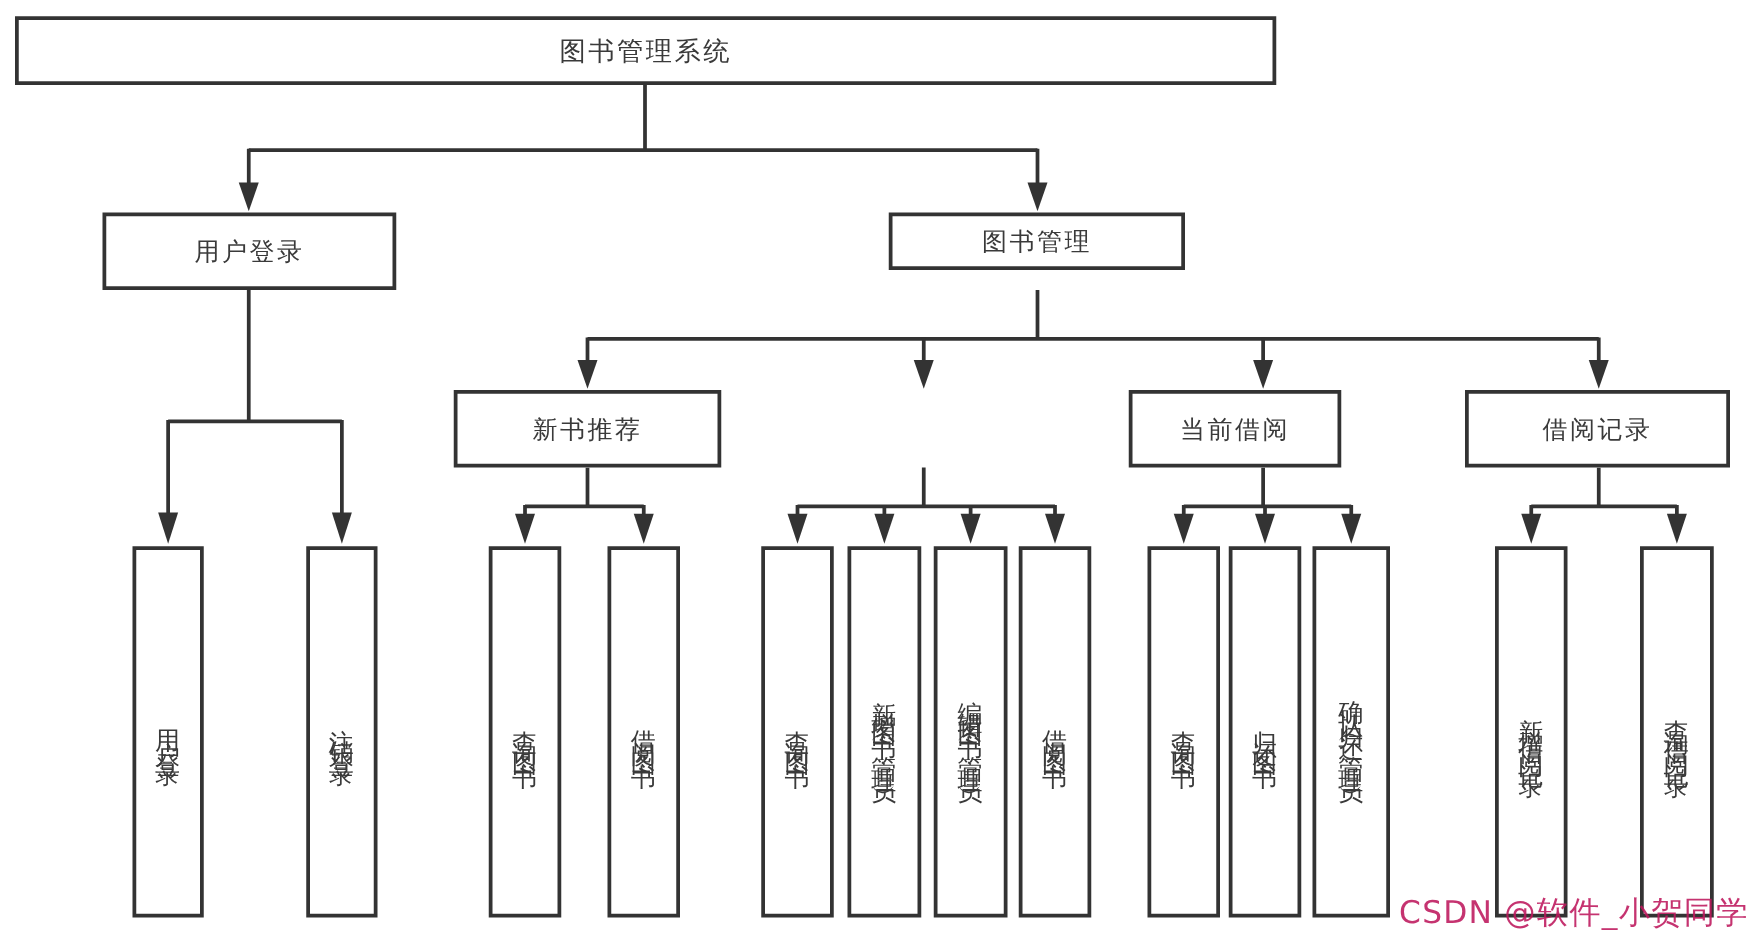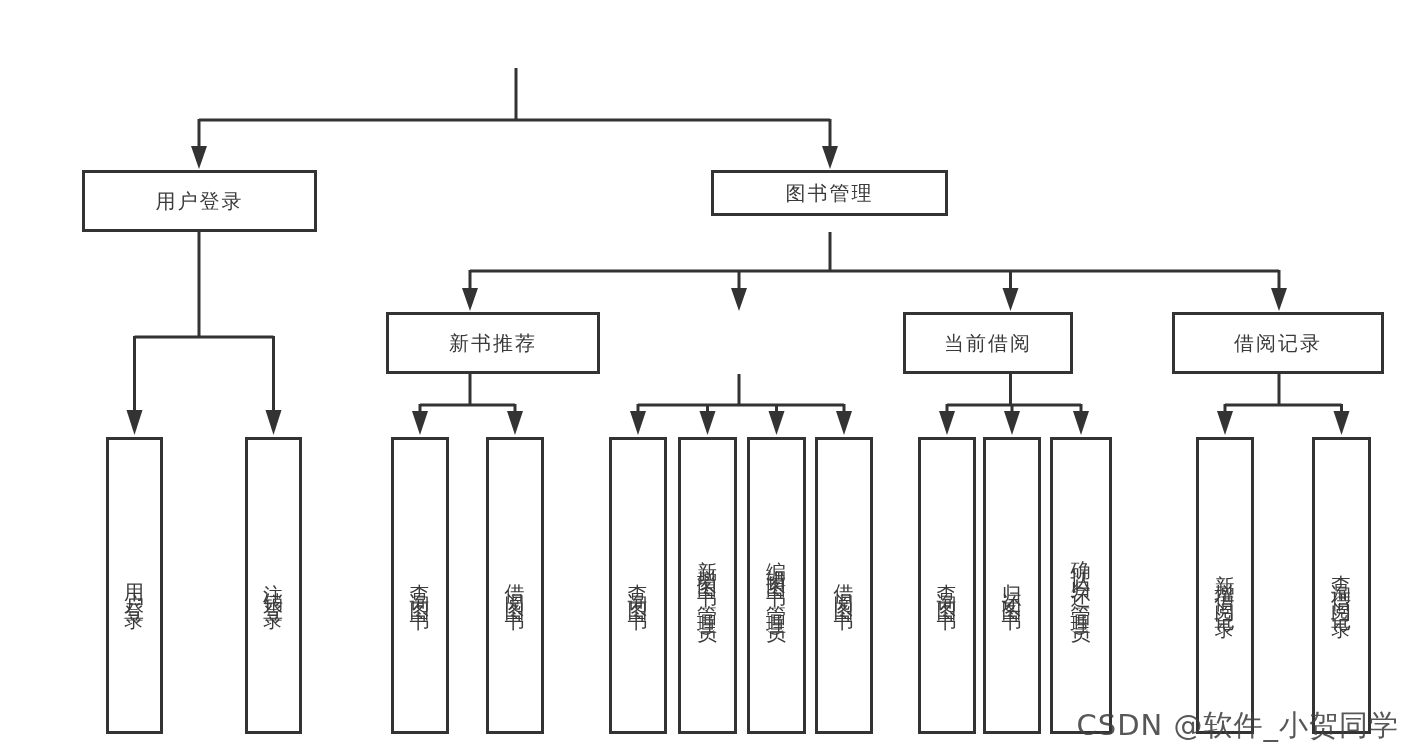--- a/index.html
+++ b/index.html
@@ -10,21 +10,21 @@
   #connectors{position:absolute;left:0;top:0;width:1405px;height:747px;z-index:1;}
   .node{
     position:absolute;box-sizing:border-box;border:3px solid #333333;background:#ffffff;
     display:flex;align-items:center;justify-content:center;color:#3a3a3a;z-index:2;
   }
   .hnode{font-size:20px;letter-spacing:2px;white-space:nowrap;}
   .root{left:12px;top:13px;width:1009px;height:55px;font-size:21px;}
   .l2a{left:82px;top:170px;width:235px;height:62px;}
   .l2b{left:711px;top:170px;width:237px;height:46px;}
   .l3{top:312px;height:62px;}
-  .l3a{left:363px;width:214px;margin-left:23px;}
+  .l3a{left:363px;width:214px;}
   .l3b{left:632px;width:214px;}
   .l3c{left:903px;width:170px;}
   .l3d{left:1172px;width:212px;}
   .leaf{
     top:437px;height:297px;font-size:20px;
     writing-mode:vertical-rl;text-orientation:mixed;letter-spacing:9px;
     line-height:1.0;
   }
   .f1{left:106px;width:57px;}
   .f2{left:245px;width:57px;}
@@ -34,21 +34,21 @@
   .f6{left:678px;width:59px;}
   .f7{left:747px;width:59px;}
   .f8{left:815px;width:58px;}
   .f9{left:918px;width:58px;}
   .f10{left:983px;width:58px;}
   .f11{left:1050px;width:62px;}
   .f12{left:1196px;width:58px;}
   .f13{left:1312px;width:59px;}
   #watermark{
     position:absolute;right:6px;bottom:1px;z-index:5;
-    font-size:29px;color:#404040;opacity:0.88;letter-spacing:1px;white-space:nowrap;
+    font-size:25px;color:#be185d;opacity:0.88;letter-spacing:1px;white-space:nowrap;
   }
   .stroke{stroke:#333333;stroke-width:3;fill:none;}
   .arrow{fill:#333333;stroke:none;}
 </style>
 </head>
 <body>
 
 <div id="stage">
 
   <div>
@@ -108,20 +108,21 @@
 
       <path class="stroke" d="M1279 374 V405"></path>
       <path class="stroke" d="M1225 405 H1341.5"></path>
       <path class="stroke" d="M1225 404 V412"></path>
       <polygon class="arrow" points="1217,411 1233,411 1225,435"></polygon>
       <path class="stroke" d="M1341.5 404 V412"></path>
       <polygon class="arrow" points="1333.5,411 1349.5,411 1341.5,435"></polygon>
     </svg>
   </div>
 
+  <div class="node hnode root">图书管理系统</div>
 
   <div class="node hnode l2a">用户登录</div>
   <div class="node hnode l2b">图书管理</div>
 
   <div class="node hnode l3 l3a">新书推荐</div>
   <div class="node hnode l3 l3c">当前借阅</div>
   <div class="node hnode l3 l3d">借阅记录</div>
 
   <div class="node leaf f1">用户登录</div>
   <div class="node leaf f2">注销登录</div>

